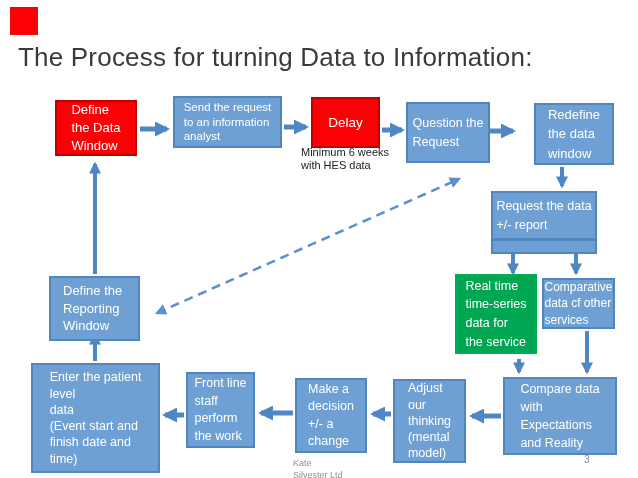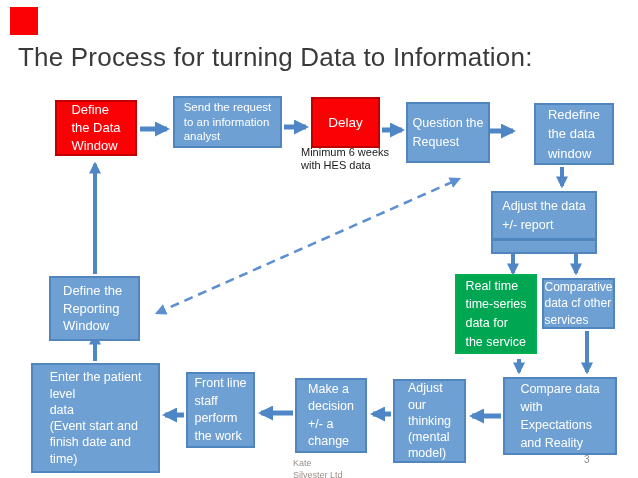--- a/index.html
+++ b/index.html
@@ -96,21 +96,21 @@
   <div class="node red" style="left:311px;top:97px;width:69px;height:51px;font-size:13.5px;">Delay</div>
 
   <div class="node blue" style="left:406px;top:102px;width:84px;height:61px;font-size:12.5px;line-height:1.45;">Question the
 Request</div>
 
   <div class="node blue" style="left:518px;top:103px;width:80px;height:62px;font-size:13px;line-height:1.5;margin-left:16px;">Redefine
 the data
 window</div>
 
   <div class="band" style="left:491px;top:239px;width:106px;height:15px;"></div>
-  <div class="node blue" style="left:491px;top:191px;width:106px;height:49px;font-size:12.5px;line-height:1.45;">Adjust the data
+  <div class="node blue" style="left:491px;top:191px;width:106px;height:49px;font-size:12.5px;line-height:1.45;">Request the data
 +/- report</div>
 
   <div class="node green" style="left:455px;top:274px;width:82px;height:80px;font-size:12.5px;line-height:1.5;">Real time
 time-series
 data for
 the service</div>
 
   <div class="node blue" style="left:542px;top:278px;width:73px;height:51px;font-size:12px;line-height:1.35;">Comparative
 data cf other
 services</div>

